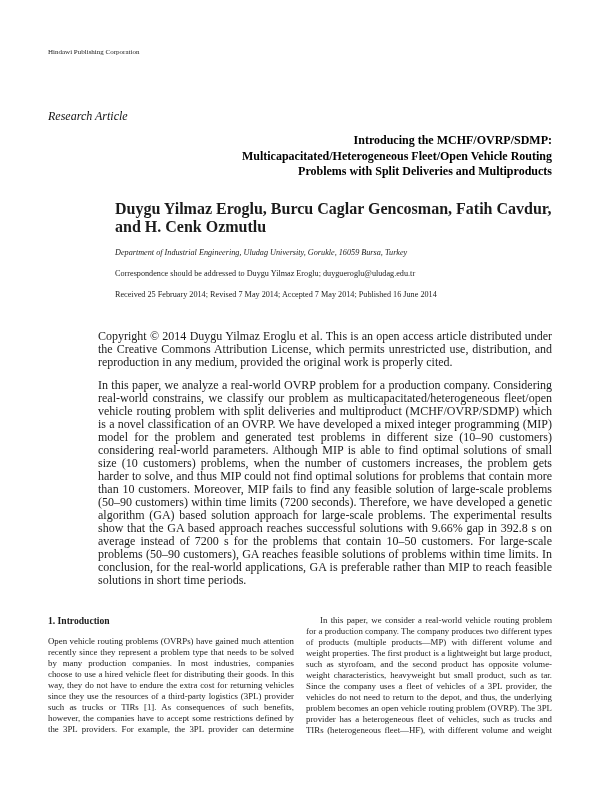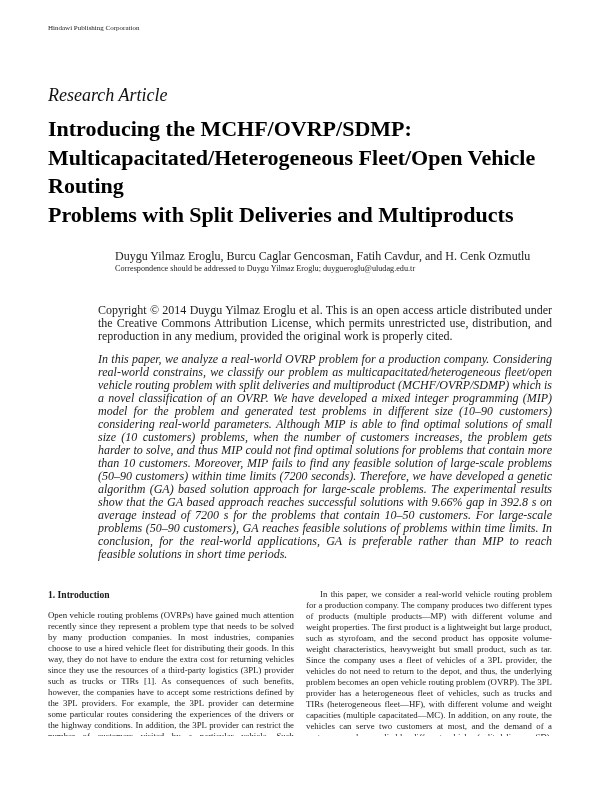--- a/index.html
+++ b/index.html
@@ -4,56 +4,57 @@
 <style>
   * { margin: 0; padding: 0; box-sizing: border-box; }
   html, body { background: #ffffff; }
   .page {
     width: 600px;
     height: 736px;
     margin: 0 auto;
     background: #ffffff;
     color: #1b1b1b;
     font-family: "Liberation Serif", serif;
-    padding: 24px 48px 24px 48px;
+    padding: 48px 48px 24px 48px;
     overflow: hidden;
     position: relative;
   }
   .header-block {
     font-size: 7px;
     line-height: 9px;
     color: #222222;
   }
   .article-type {
     margin-top: 52px;
     font-style: italic;
-    font-size: 18px;
+    font-size: 12px;
     color: #111111;
   }
   .article-title {
     margin-top: 9px;
-    font-size: 22px;
+    font-size: 12px;
     font-weight: bold;
     line-height: 1.3;
     white-space: pre-line;
     color: #000000;
+    text-align: right;
   }
   .front-matter { margin-left: 67px; margin-top: 20px; }
-  .authors-line { font-weight: normal; font-size: 12px; }
+  .authors-line { font-weight: bold; font-size: 16px; }
   .affiliation-line { font-style: italic; font-size: 8.2px; margin-top: 12px; }
-  .meta-line { font-size: 8.2px; }
+  .meta-line { font-size: 8.2px; margin-top: 12px; }
   .abstract-block {
     margin-left: 50px;
     margin-top: 31px;
     font-size: 12px;
     line-height: 13px;
     text-align: justify;
     hyphens: auto;
   }
-  .abstract-text { margin-top: 10px; font-style: italic; }
+  .abstract-text { margin-top: 10px; }
   .columns {
     display: flex;
     gap: 12px;
     margin-top: 28px;
   }
   .col {
     flex: 1;
     min-width: 0;
     font-size: 8.8px;
     line-height: 11px;
@@ -78,21 +79,23 @@
   </div>
 
   <div class="article-type">Research Article</div>
 
   <h1 class="article-title">Introducing the MCHF/OVRP/SDMP:
 Multicapacitated/Heterogeneous Fleet/Open Vehicle Routing
 Problems with Split Deliveries and Multiproducts</h1>
 
   <div class="front-matter">
     <p class="authors-line">Duygu Yilmaz Eroglu, Burcu Caglar Gencosman, Fatih Cavdur, and H. Cenk Ozmutlu</p>
+    <p class="affiliation-line">Department of Industrial Engineering, Uludag University, Gorukle, 16059 Bursa, Turkey</p>
     <p class="meta-line">Correspondence should be addressed to Duygu Yilmaz Eroglu; duygueroglu@uludag.edu.tr</p>
+    <p class="meta-line">Received 25 February 2014; Revised 7 May 2014; Accepted 7 May 2014; Published 16 June 2014</p>
   </div>
 
   <div class="abstract-block">
     <p>Copyright © 2014 Duygu Yilmaz Eroglu et al. This is an open access article distributed under the Creative Commons Attribution License, which permits unrestricted use, distribution, and reproduction in any medium, provided the original work is properly cited.</p>
     <p class="abstract-text">In this paper, we analyze a real-world OVRP problem for a production company. Considering real-world constrains, we classify our problem as multicapacitated/heterogeneous fleet/open vehicle routing problem with split deliveries and multiproduct (MCHF/OVRP/SDMP) which is a novel classification of an OVRP. We have developed a mixed integer programming (MIP) model for the problem and generated test problems in different size (10–90 customers) considering real-world parameters. Although MIP is able to find optimal solutions of small size (10 customers) problems, when the number of customers increases, the problem gets harder to solve, and thus MIP could not find optimal solutions for problems that contain more than 10 customers. Moreover, MIP fails to find any feasible solution of large-scale problems (50–90 customers) within time limits (7200 seconds). Therefore, we have developed a genetic algorithm (GA) based solution approach for large-scale problems. The experimental results show that the GA based approach reaches successful solutions with 9.66% gap in 392.8 s on average instead of 7200 s for the problems that contain 10–50 customers. For large-scale problems (50–90 customers), GA reaches feasible solutions of problems within time limits. In conclusion, for the real-world applications, GA is preferable rather than MIP to reach feasible solutions in short time periods.</p>
   </div>
 
   <div class="columns">
     <div class="col">
       <h2 class="section-heading">1. Introduction</h2>

